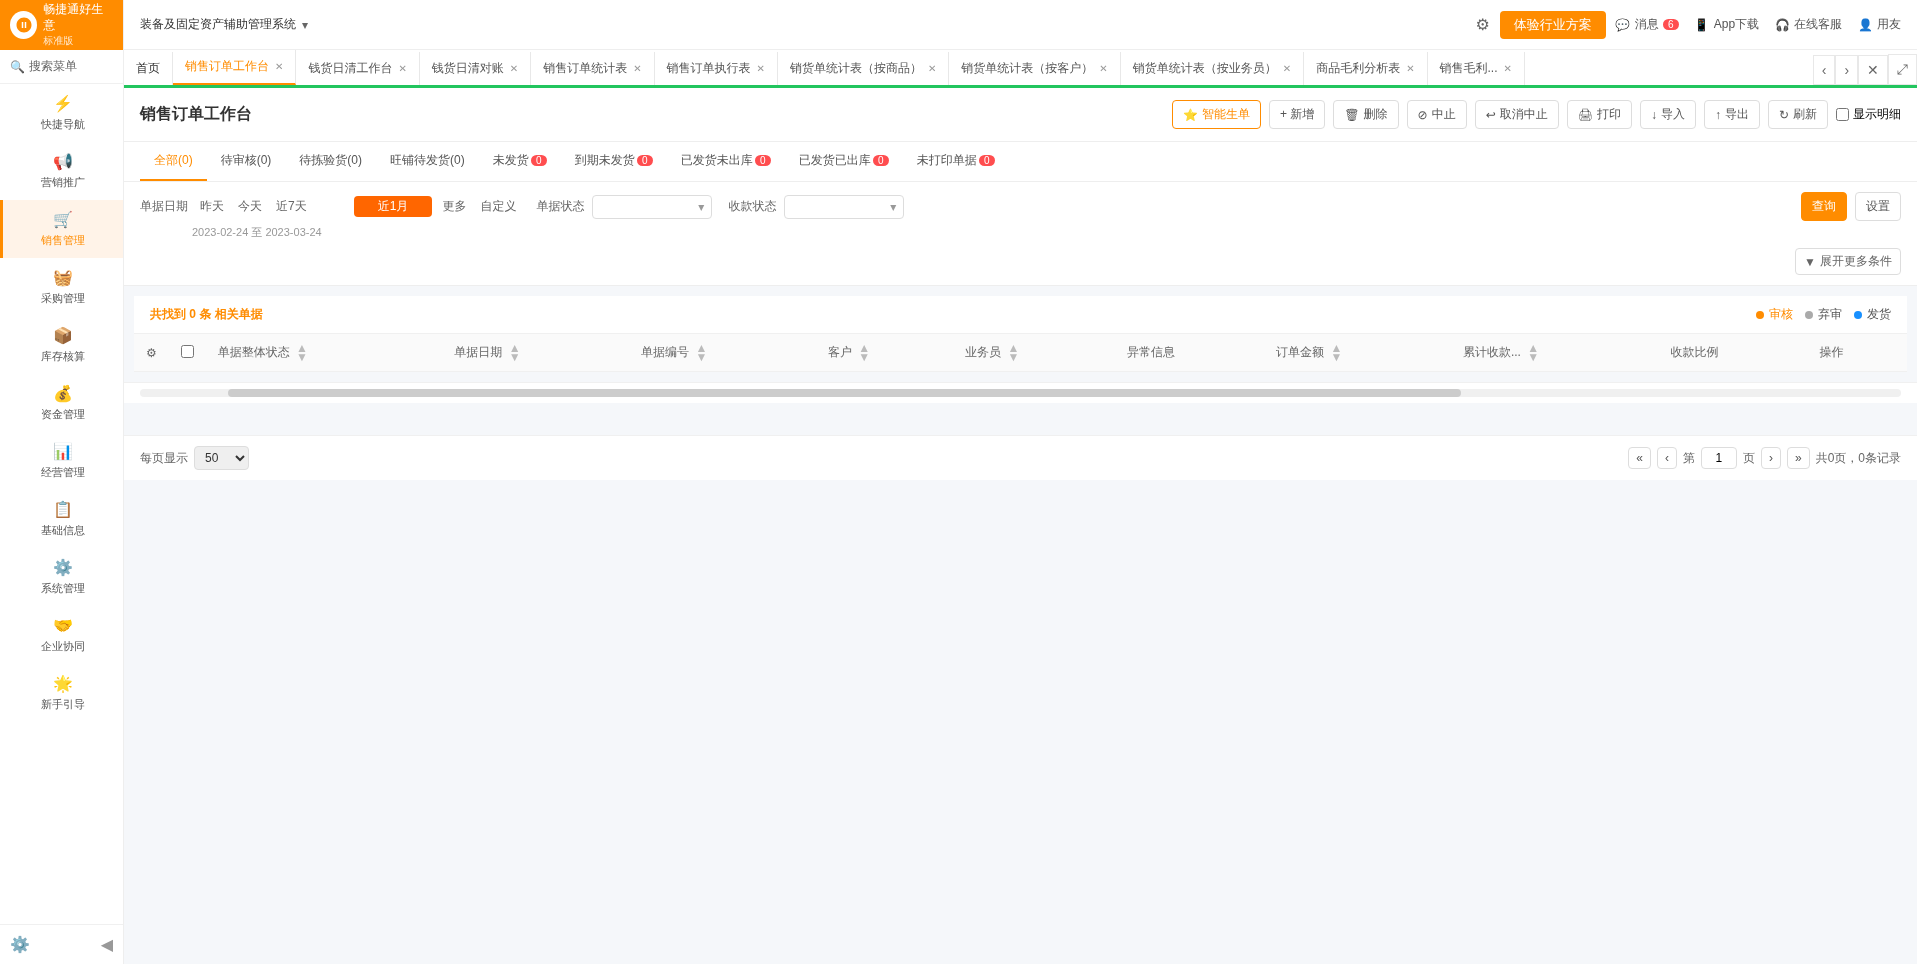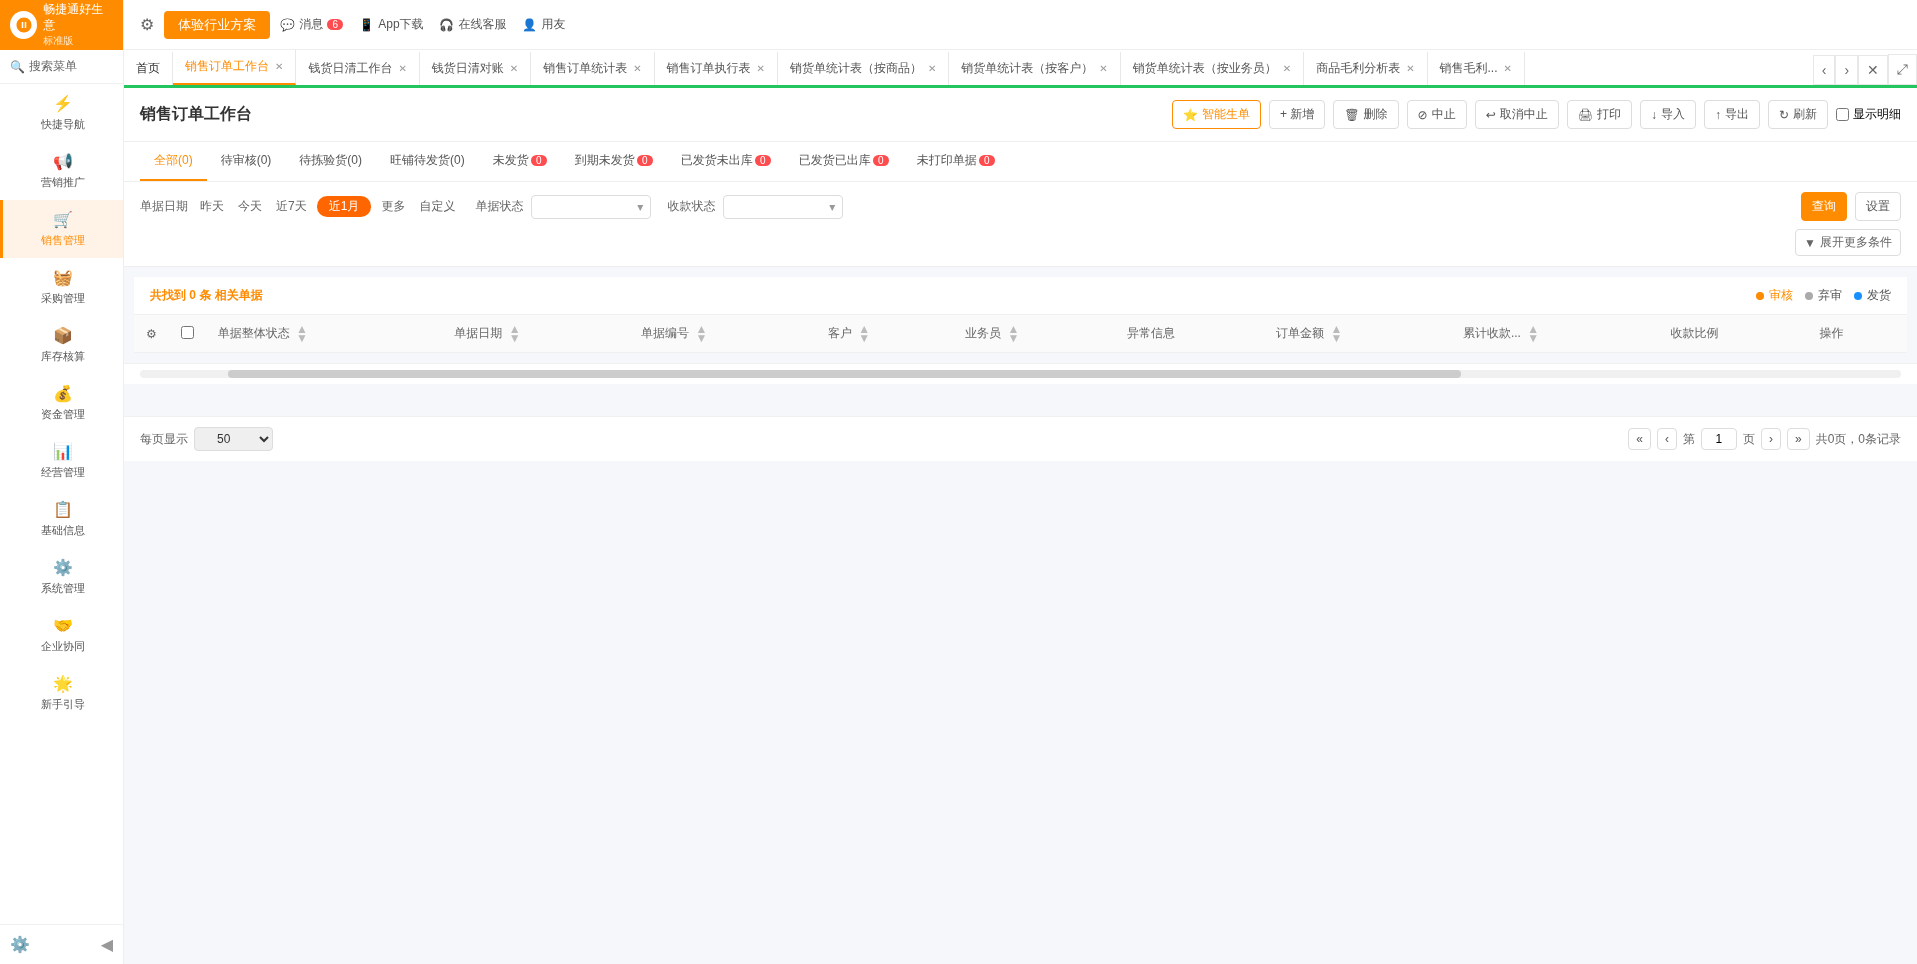--- a/index.html
+++ b/index.html
@@ -62,21 +62,21 @@
     .sub-tab.active { color: #ff8c00; border-bottom: 2px solid #ff8c00; font-weight: 500; }
     .sub-tab-badge { display: inline-block; background: #ff4d4f; color: #fff; border-radius: 10px; padding: 0 5px; font-size: 10px; min-width: 16px; text-align: center; margin-left: 2px; }
 
     
     .filter-bar { background: #fff; padding: 10px 16px; border-bottom: 1px solid #eee; }
     .filter-row { display: flex; align-items: center; gap: 16px; flex-wrap: wrap; }
     .filter-item { display: flex; align-items: center; gap: 8px; }
     .filter-label { color: #666; white-space: nowrap; }
     .filter-date-group { display: flex; align-items: center; gap: 6px; }
     .filter-link { color: #666; cursor: pointer; padding: 2px 4px; border-radius: 2px; font-size: 12px; }
-    .filter-link.active { background: #ff6600; color: #fff; border-radius: 10px; padding: 2px 12px; }
+    .filter-link.active { background: #ff6600; color: #fff; border-radius: 4px; padding: 2px 24px; margin-left: 37px; }
     .filter-select { border: 1px solid #ddd; border-radius: 4px; padding: 4px 24px 4px 8px; background: #fff; color: #333; cursor: pointer; min-width: 120px; appearance: none; position: relative; }
     .filter-select-wrap { position: relative; display: inline-block; }
     .filter-select-wrap::after { content: '▾'; position: absolute; right: 8px; top: 50%; transform: translateY(-50%); color: #999; pointer-events: none; }
     .expand-btn { display: flex; align-items: center; gap: 4px; color: #666; cursor: pointer; padding: 4px 8px; border: 1px solid #ddd; border-radius: 4px; background: #fff; font-size: 12px; margin-left: auto; }
 
     
     .table-area { background: #fff; margin: 10px; padding: 0; }
     .table-toolbar { display: flex; align-items: center; justify-content: space-between; padding: 10px 16px; border-bottom: 1px solid #f0f0f0; }
     .table-info { color: #666; font-size: 12px; }
     .table-info span { color: #ff8c00; font-weight: 600; }
@@ -94,21 +94,21 @@
     th .sort-icons { display: inline-flex; flex-direction: column; margin-left: 3px; line-height: 0.7; color: #bbb; font-size: 8px; vertical-align: middle; }
 
     
     .empty-state { display: flex; flex-direction: column; align-items: center; justify-content: center; padding: 80px 20px; }
     .empty-icon { font-size: 80px; margin-bottom: 16px; opacity: 0.6; }
     .empty-text { color: #999; font-size: 13px; }
 
     
     .pagination { display: flex; align-items: center; justify-content: space-between; padding: 10px 16px; background: #fff; border-top: 1px solid #f0f0f0; margin-top: 32px; }
     .pagination-left { display: flex; align-items: center; gap: 6px; color: #666; }
-    .page-size-select { border: 1px solid #ddd; border-radius: 4px; padding: 3px 18px; color: #333; }
+    .page-size-select { border: 1px solid #ddd; border-radius: 4px; padding: 3px 6px; color: #333; }
     .pagination-right { display: flex; align-items: center; gap: 6px; color: #666; }
     .page-btn { border: 1px solid #ddd; background: #fff; border-radius: 4px; padding: 3px 7px; cursor: pointer; color: #555; }
     .page-btn:disabled { color: #ccc; cursor: not-allowed; }
     .page-input { border: 1px solid #ddd; border-radius: 4px; padding: 3px 6px; width: 36px; text-align: center; }
 
     
     .scroll-bar-container { background: #fff; padding: 6px 16px; border-top: 1px solid #f0f0f0; }
     .scroll-bar-track { background: #f0f0f0; border-radius: 4px; height: 8px; position: relative; }
     .scroll-bar-thumb { background: #ccc; border-radius: 4px; height: 8px; width: 70%; position: absolute; left: 5%; }
   </style>
@@ -180,20 +180,24 @@
 
   <div class="sidebar-bottom">
     <span class="sidebar-bottom-btn">⚙️</span>
     <span class="sidebar-bottom-btn">◀</span>
   </div>
 </div>
 
 <div class="main">
 
   <div class="top-header">
+    <div class="top-header-title">
+      <span>装备及固定资产辅助管理系统</span>
+      <span class="top-header-dropdown">▾</span>
+    </div>
     <span class="settings-icon">⚙</span>
     <button class="top-header-btn">体验行业方案</button>
 
     <div class="top-header-actions">
       <div class="top-header-action">
         <span>💬</span>
         <span>消息</span>
         <span class="badge">6</span>
       </div>
       <div class="top-header-action">
@@ -367,20 +371,23 @@
             <select class="filter-select">
               <option value=""></option>
             </select>
           </div>
         </div>
         <div style="display:flex;gap:8px;margin-left:auto;">
           <button class="action-btn primary">查询</button>
           <button class="action-btn">设置</button>
         </div>
       </div>
+      <div style="margin-top:4px;">
+        <span style="color:#999;font-size:11px;margin-left:52px;">2023-02-24 至 2023-03-24</span>
+      </div>
       <div style="margin-top:8px;display:flex;justify-content:center;">
         <button class="expand-btn">
           <span>▼</span>
           <span>展开更多条件</span>
         </button>
       </div>
     </div>
 
     <div class="table-area">
       <div class="table-toolbar">

